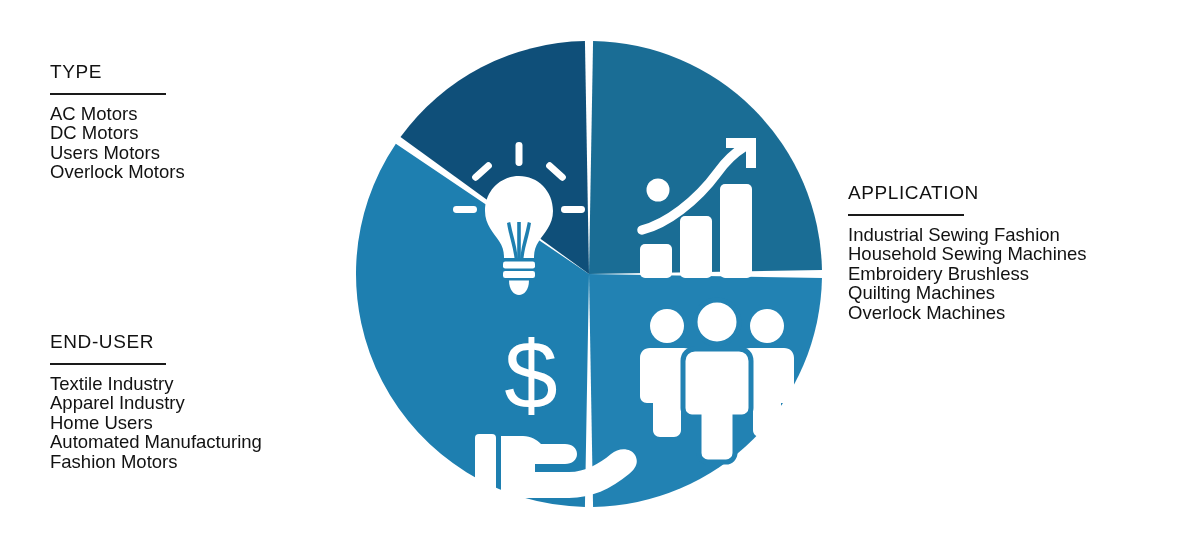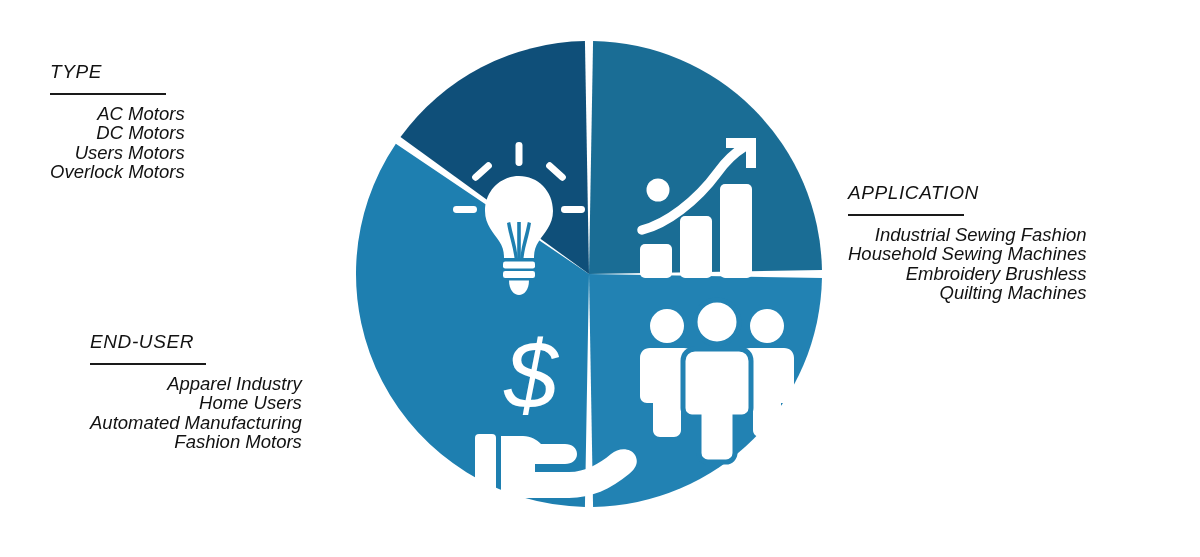--- a/index.html
+++ b/index.html
@@ -16,21 +16,20 @@
     font-family: "Liberation Sans", sans-serif;
     color: #111111;
     -webkit-font-smoothing: antialiased;
   }
 
   #infographic {
     position: absolute;
     inset: 0;
     width: 1144px;
     height: 557px;
-    font-style: italic;
   }
 
   
   .text-block {
     position: absolute;
   }
   .block-heading {
     font-size: 19px;
     letter-spacing: 0.6px;
     font-weight: 400;
@@ -42,32 +41,31 @@
     margin-top: 11px;
     margin-bottom: 9px;
     width: 116px;
     height: 1.6px;
     background: #1a1a1a;
   }
   .block-list {
     list-style: none;
     margin: 0;
     padding: 0;
-    text-align: right;
   }
   .block-list li {
     font-size: 18.5px;
     line-height: 19.6px;
     color: #121212;
     white-space: nowrap;
     font-weight: 400;
   }
 
   #block-type     { left: 50px; top: 62px; }
-  #block-end-user { left: 50px; top: 332px; margin-left: 40px; }
+  #block-end-user { left: 50px; top: 332px; }
   #block-application { left: 848px; top: 183px; }
 
   
   #pie-wrap {
     position: absolute;
     left: 355px;
     top: 36px;
     width: 472px;
     height: 480px;
   }
@@ -86,35 +84,37 @@
       <li>DC Motors</li>
       <li>Users Motors</li>
       <li>Overlock Motors</li>
     </ul>
   </div>
 
   <div class="text-block" id="block-end-user">
     <div class="block-heading">END-USER</div>
     <div class="block-rule"></div>
     <ul class="block-list">
+      <li>Textile Industry</li>
       <li>Apparel Industry</li>
       <li>Home Users</li>
       <li>Automated Manufacturing</li>
       <li>Fashion Motors</li>
     </ul>
   </div>
 
   <div class="text-block" id="block-application">
     <div class="block-heading">APPLICATION</div>
     <div class="block-rule"></div>
     <ul class="block-list">
       <li>Industrial Sewing Fashion</li>
       <li>Household Sewing Machines</li>
       <li>Embroidery Brushless</li>
       <li>Quilting Machines</li>
+      <li>Overlock Machines</li>
     </ul>
   </div>
 
   <div id="pie-wrap">
     <svg id="pie-svg" viewBox="0 0 472 480" xmlns="http://www.w3.org/2000/svg">
 
       <path id="seg-type" d="M 234 238 L 229.93 470.96 A 233 233 0 0 1 40.83 107.71 Z" fill="#1E7FB0"></path>
       <path id="seg-application" d="M 234 238 L 238.07 5.04 A 233 233 0 0 1 466.96 233.93 Z" fill="#1A6D95"></path>
       <path id="seg-end-user" d="M 234 238 L 466.96 242.07 A 233 233 0 0 1 238.07 470.96 Z" fill="#2282B3"></path>
       <path id="seg-market" d="M 234 238 L 45.50 101.05 A 233 233 0 0 1 229.93 5.04 Z" fill="#0F4F79"></path>

